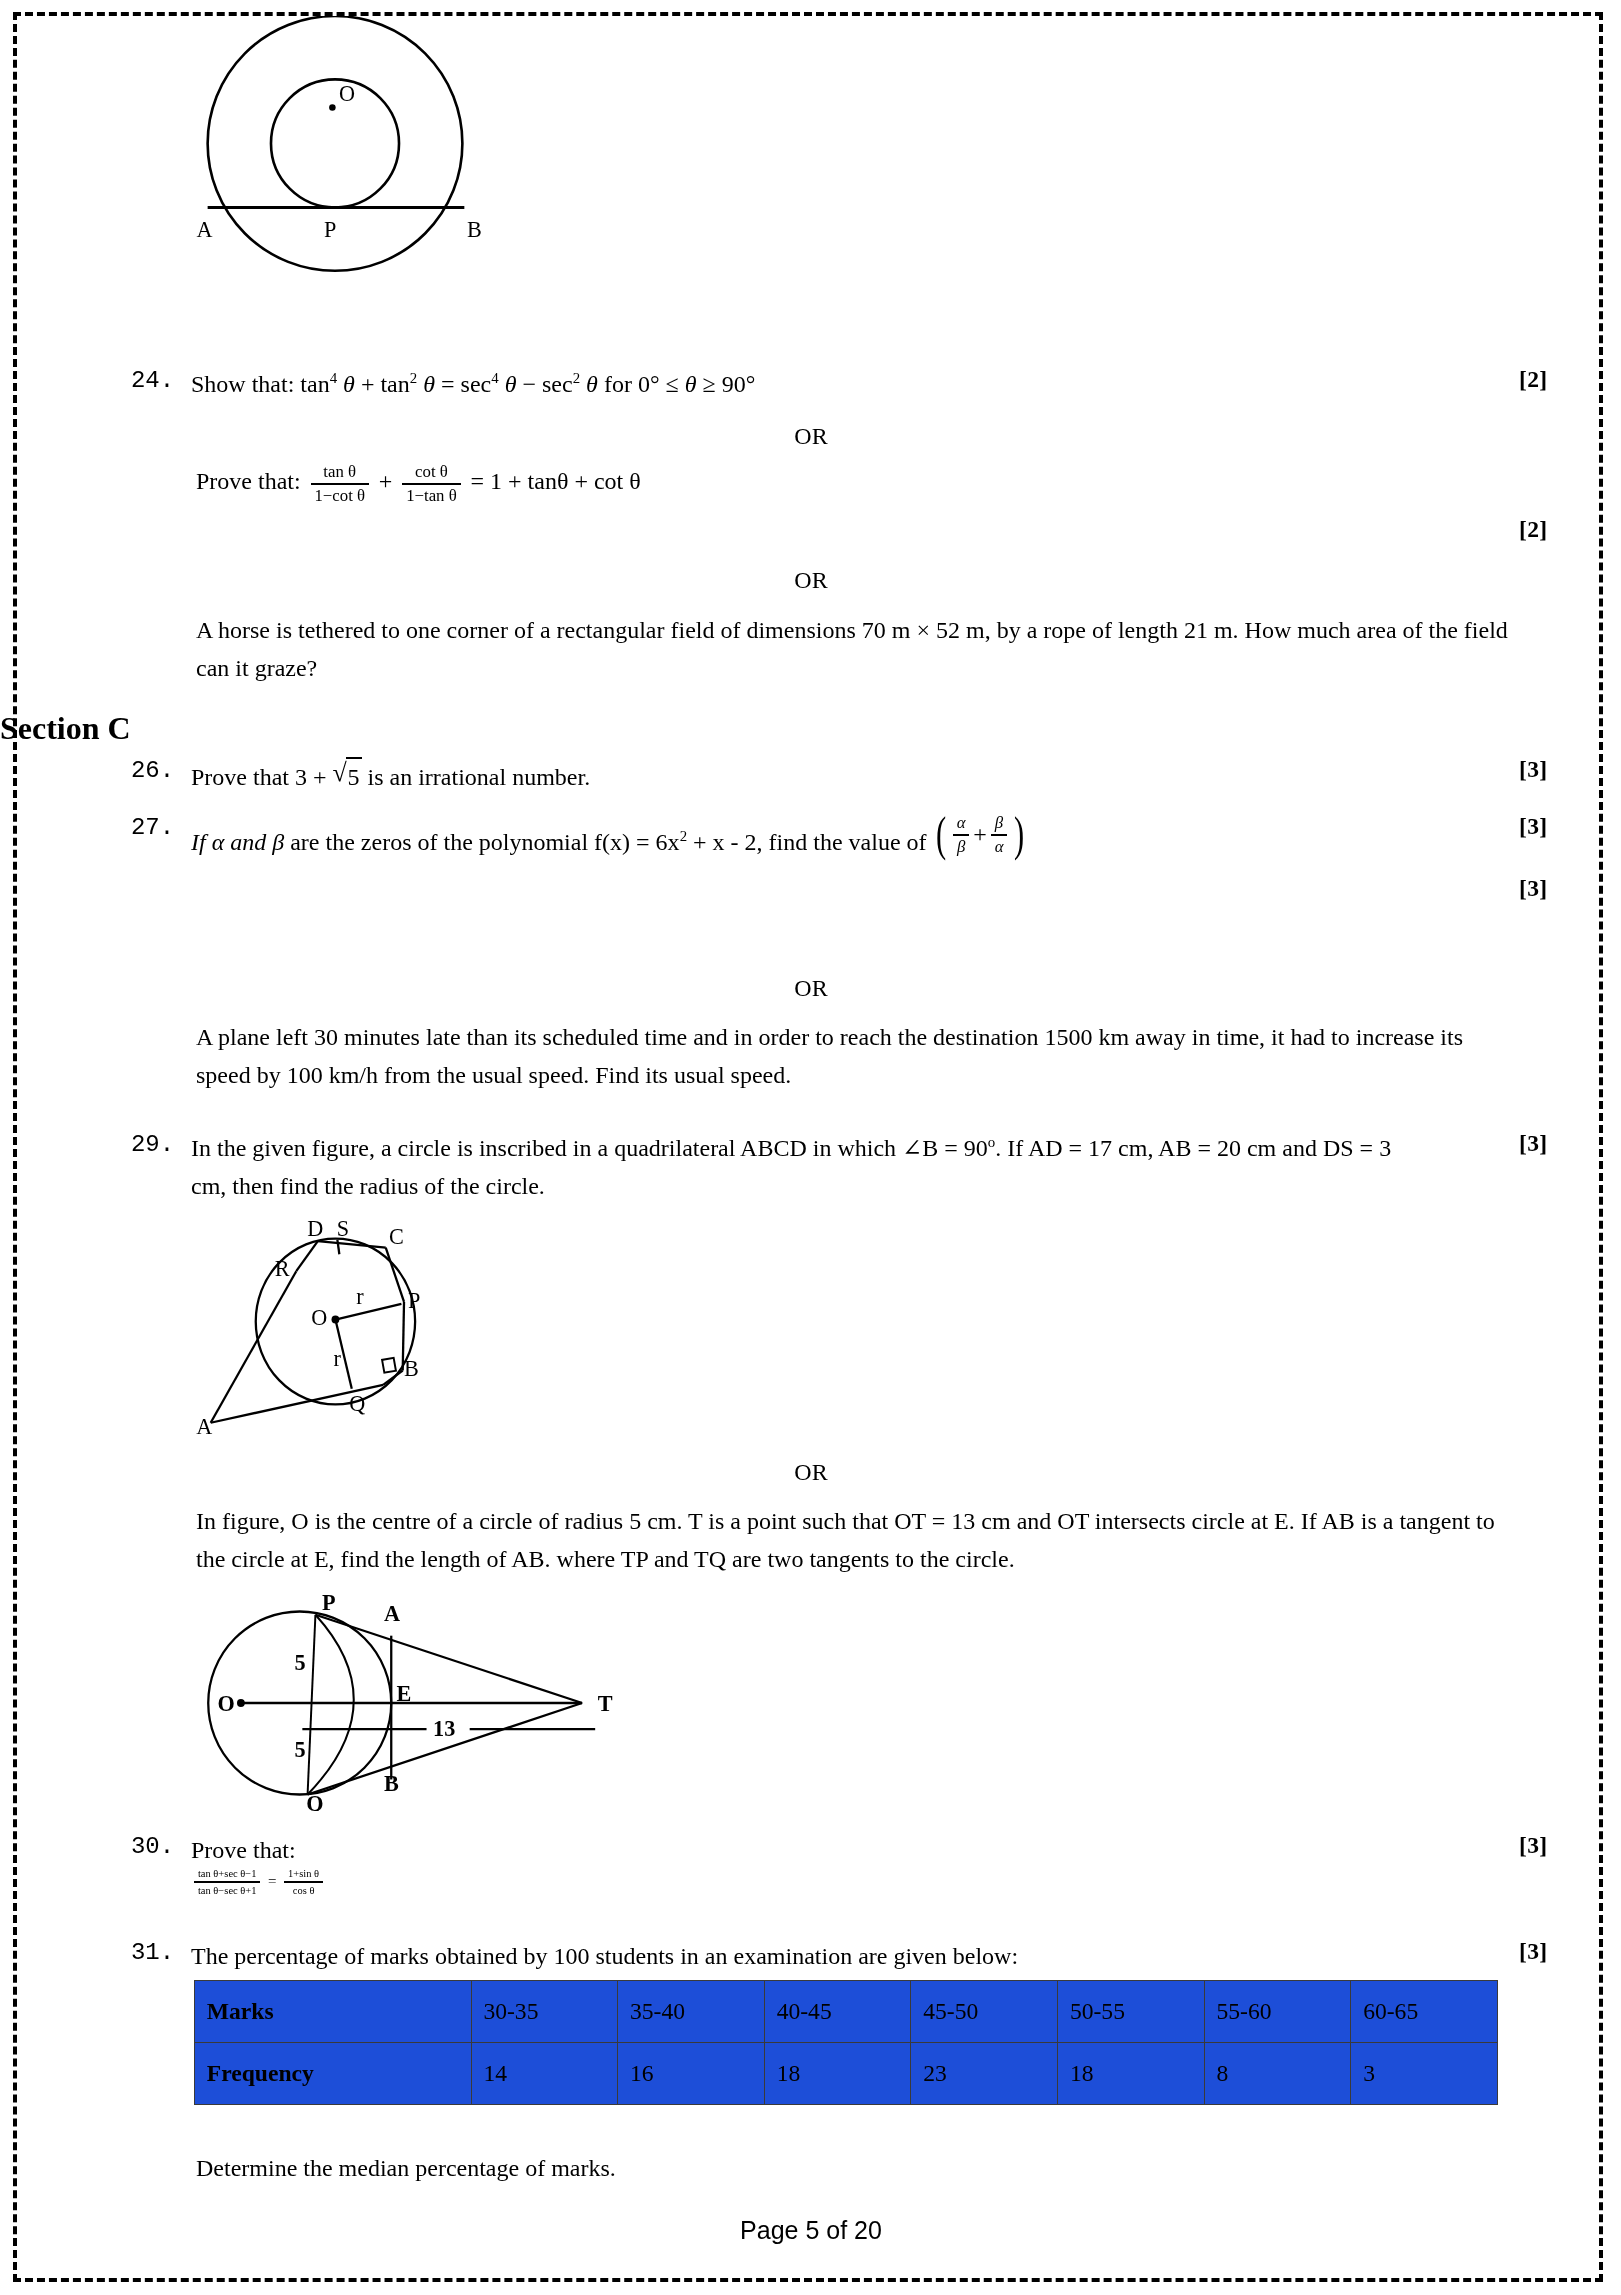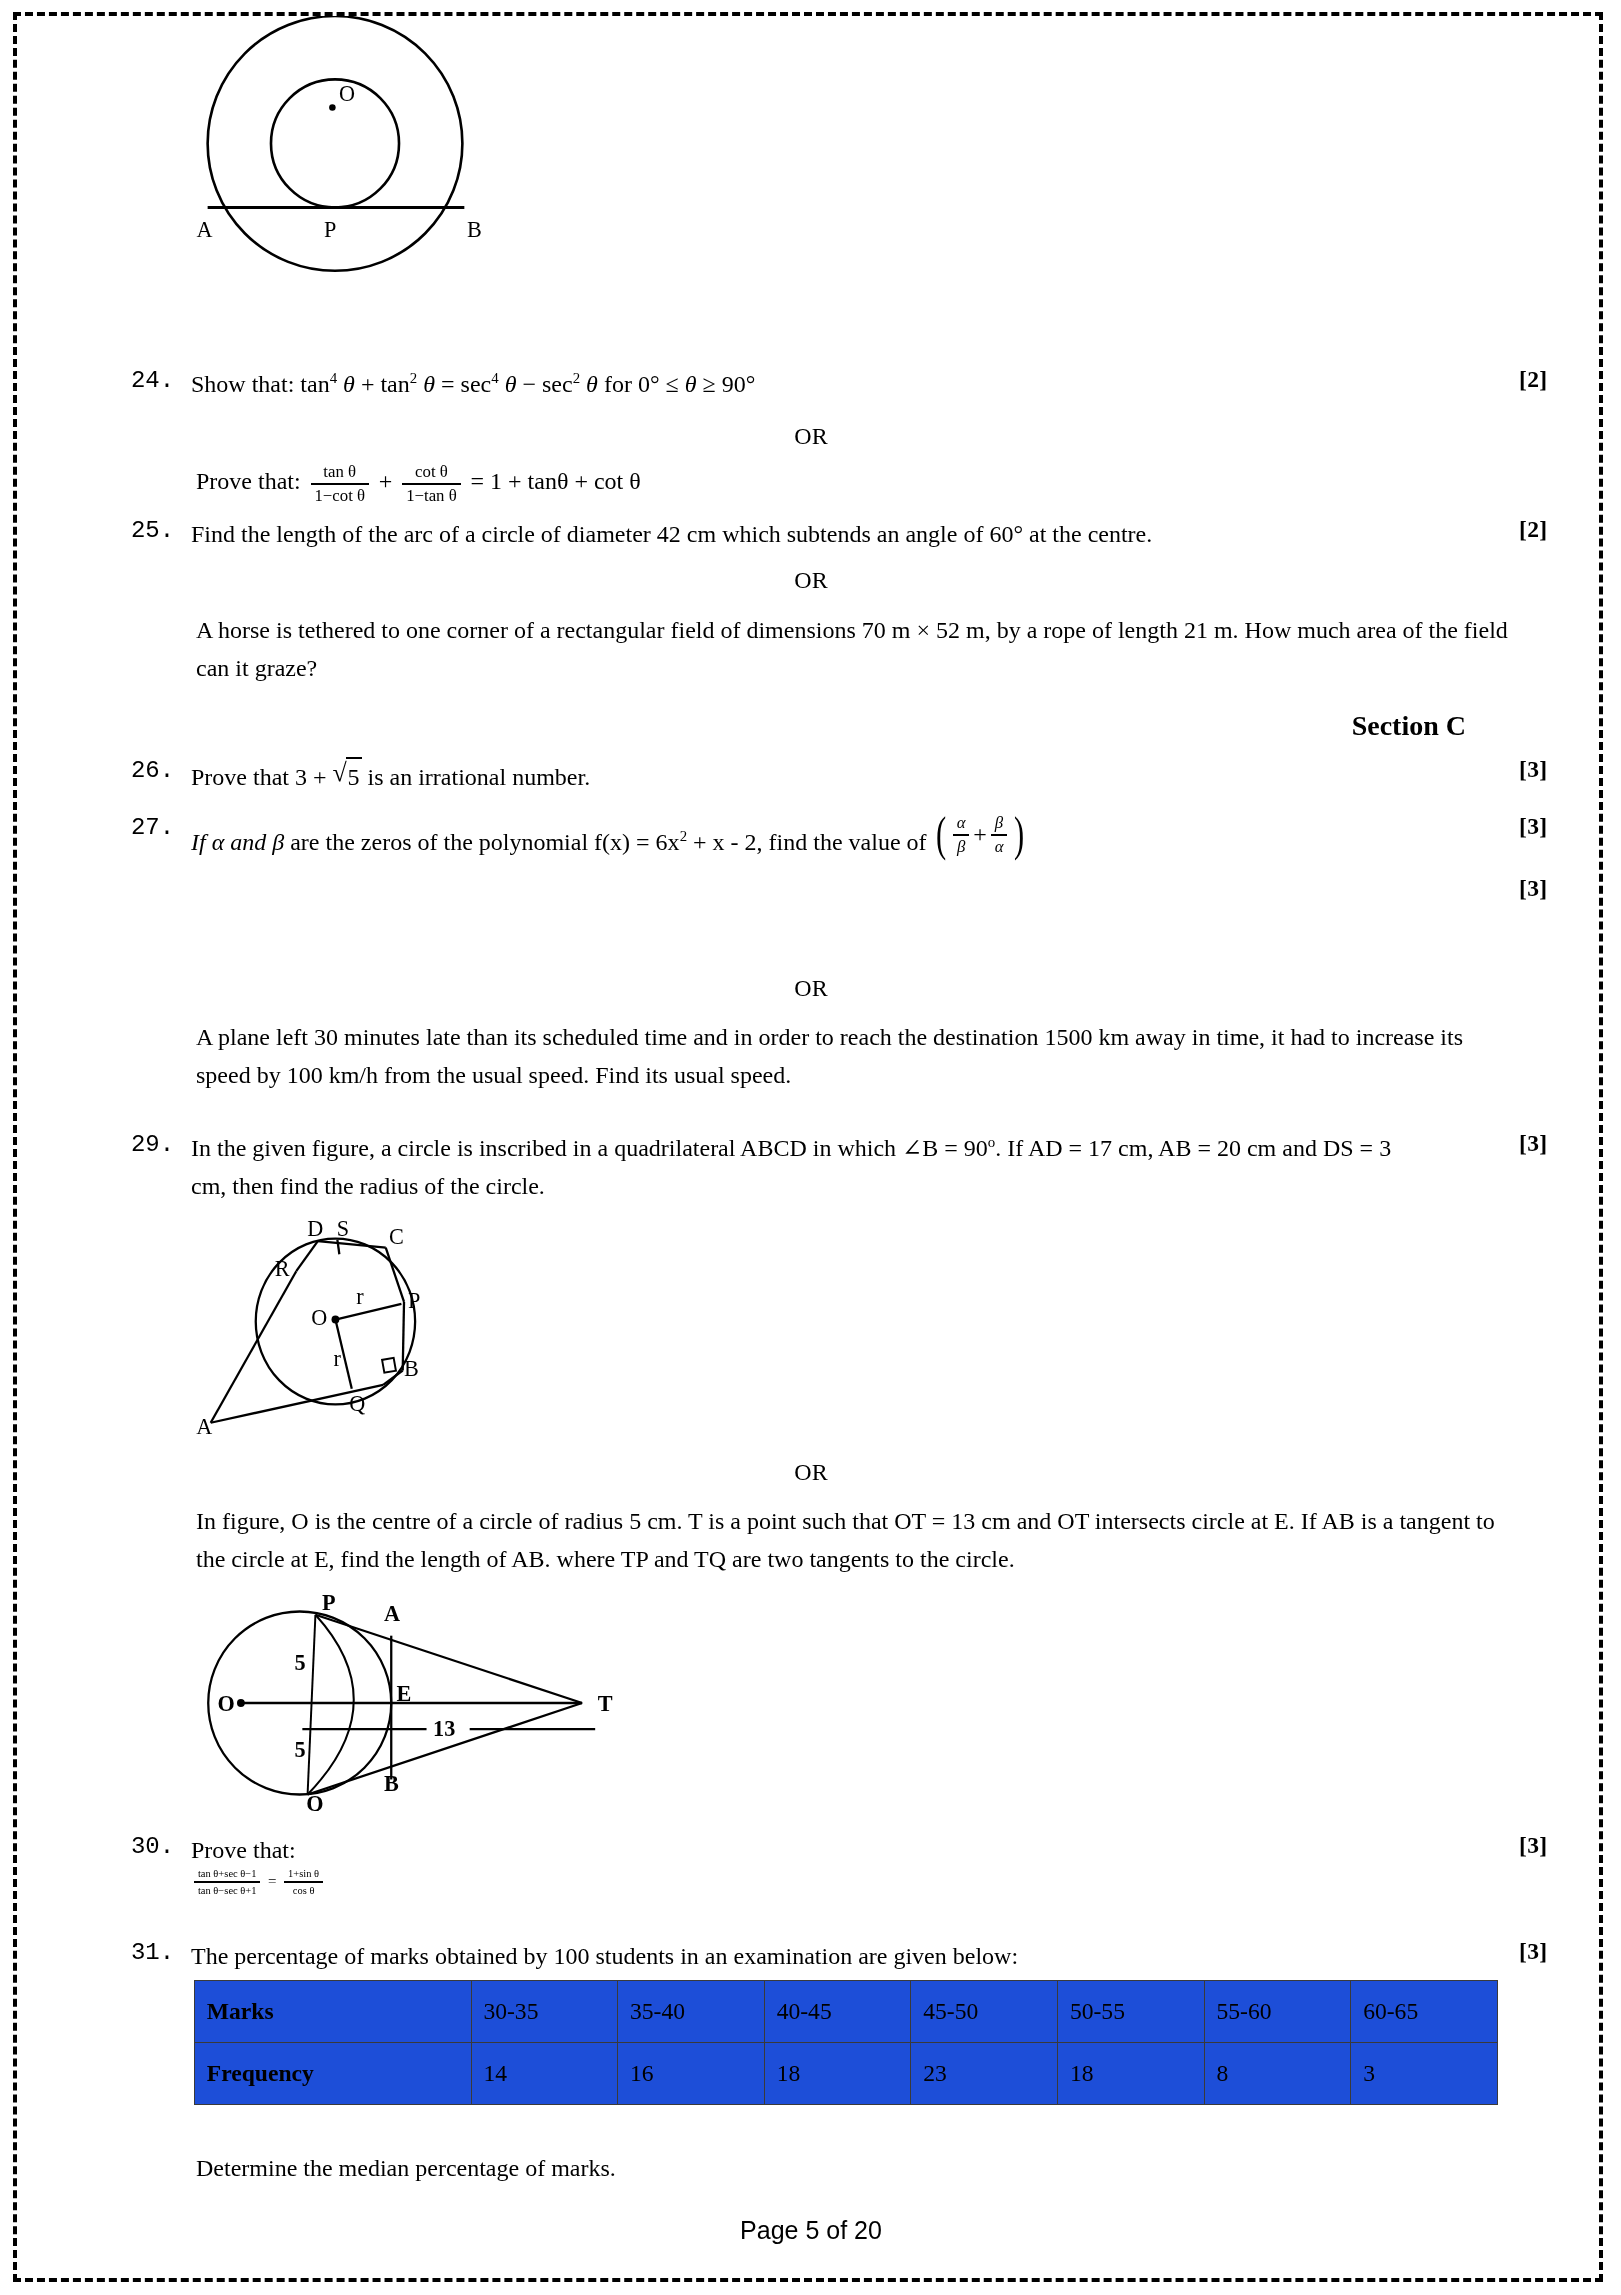--- a/index.html
+++ b/index.html
@@ -61,22 +61,22 @@
     position: absolute;
     width: 1622px;
     left: 0;
     text-align: center;
     font-size: 24px;
   }
   .sectionhdr {
     position: absolute;
     width: 1466px;
     left: 0;
-    text-align: right;
-    font-size: 28px;
+    text-align: left;
+    font-size: 32px;
     font-weight: bold;
   }
   .indent {
     position: absolute;
     left: 196px;
     font-size: 24px;
     line-height: 1.58;
   }
 
   
@@ -210,24 +210,20 @@
       <span class="den">1−cot θ</span>
     </span>
     +
     <span class="frac">
       <span class="num">cot θ</span>
       <span class="den">1−tan θ</span>
     </span>
     <span>= 1 + tanθ + cot θ</span>
   </div>
 
-  <div class="qrow" style="left:114px; top:516px; width:1374px;">
-    <div class="qnum">25.</div>
-    <div class="qbody">Find the length of the arc of a circle of diameter 42 cm which subtends an angle of 60° at the centre.</div>
-  </div>
   <div class="marks" style="left:1519px; top:516px;">[2]</div>
 
   <div class="centered" style="top:567px;">OR</div>
 
   <div class="indent" style="top:612px; width:1315px;">A horse is tethered to one corner of a rectangular field of dimensions 70 m × 52 m, by a rope of length 21 m. How much area of the field can it graze?</div>
 
   <div class="sectionhdr" style="top:710px;">Section C</div>
 
   <div class="qrow" style="left:114px; top:756px; width:1374px;">
     <div class="qnum">26.</div>

